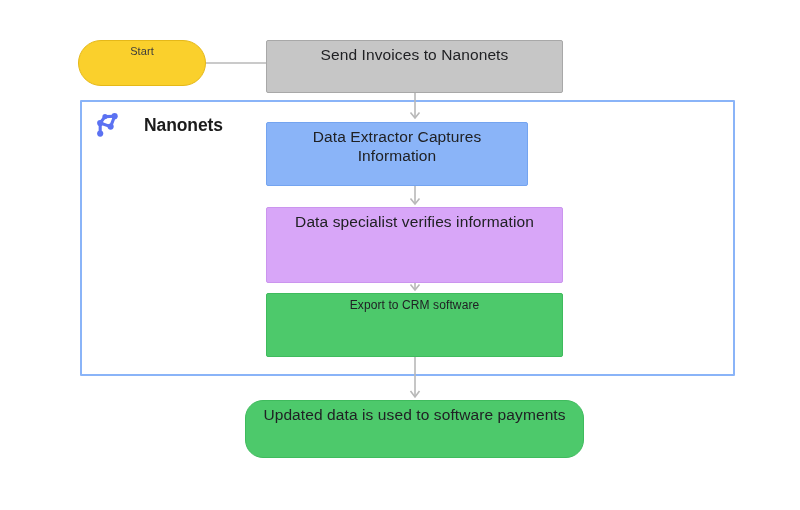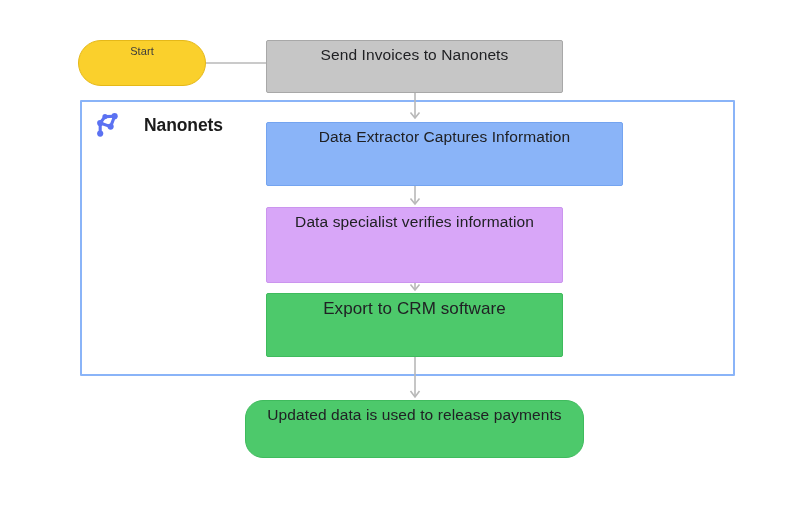--- a/index.html
+++ b/index.html
@@ -56,21 +56,21 @@
     background: #C6C6C6;
     border: 1px solid #A8A8A8;
     border-radius: 2px;
     font-size: 15.5px;
   }
 
   
   #node-extract {
     left: 266px;
     top: 122px;
-    width: 357px;
+    width: 262px;
     height: 64px;
     background: #8AB4F8;
     border: 1px solid #74A4F0;
     border-radius: 2px;
     font-size: 15.5px;
   }
 
   
   #node-verify {
     left: 266px;
@@ -85,21 +85,21 @@
 
   
   #node-export {
     left: 266px;
     top: 293px;
     width: 297px;
     height: 64px;
     background: #4DC96B;
     border: 1px solid #3FBB5D;
     border-radius: 2px;
-    font-size: 17px;
+    font-size: 12px;
   }
 
   
   #node-final {
     left: 245px;
     top: 400px;
     width: 339px;
     height: 58px;
     background: #4DC96B;
     border: 1px solid #3FBB5D;
@@ -223,16 +223,16 @@
 
   <div class="node" id="node-verify">
     <span>Data specialist verifies information</span>
   </div>
 
   <div class="node" id="node-export">
     <span>Export to CRM software</span>
   </div>
 
   <div class="node" id="node-final">
-    <span>Updated data is used to release payments</span>
+    <span>Updated data is used to software payments</span>
   </div>
 
 </div>
 
 </body></html>

